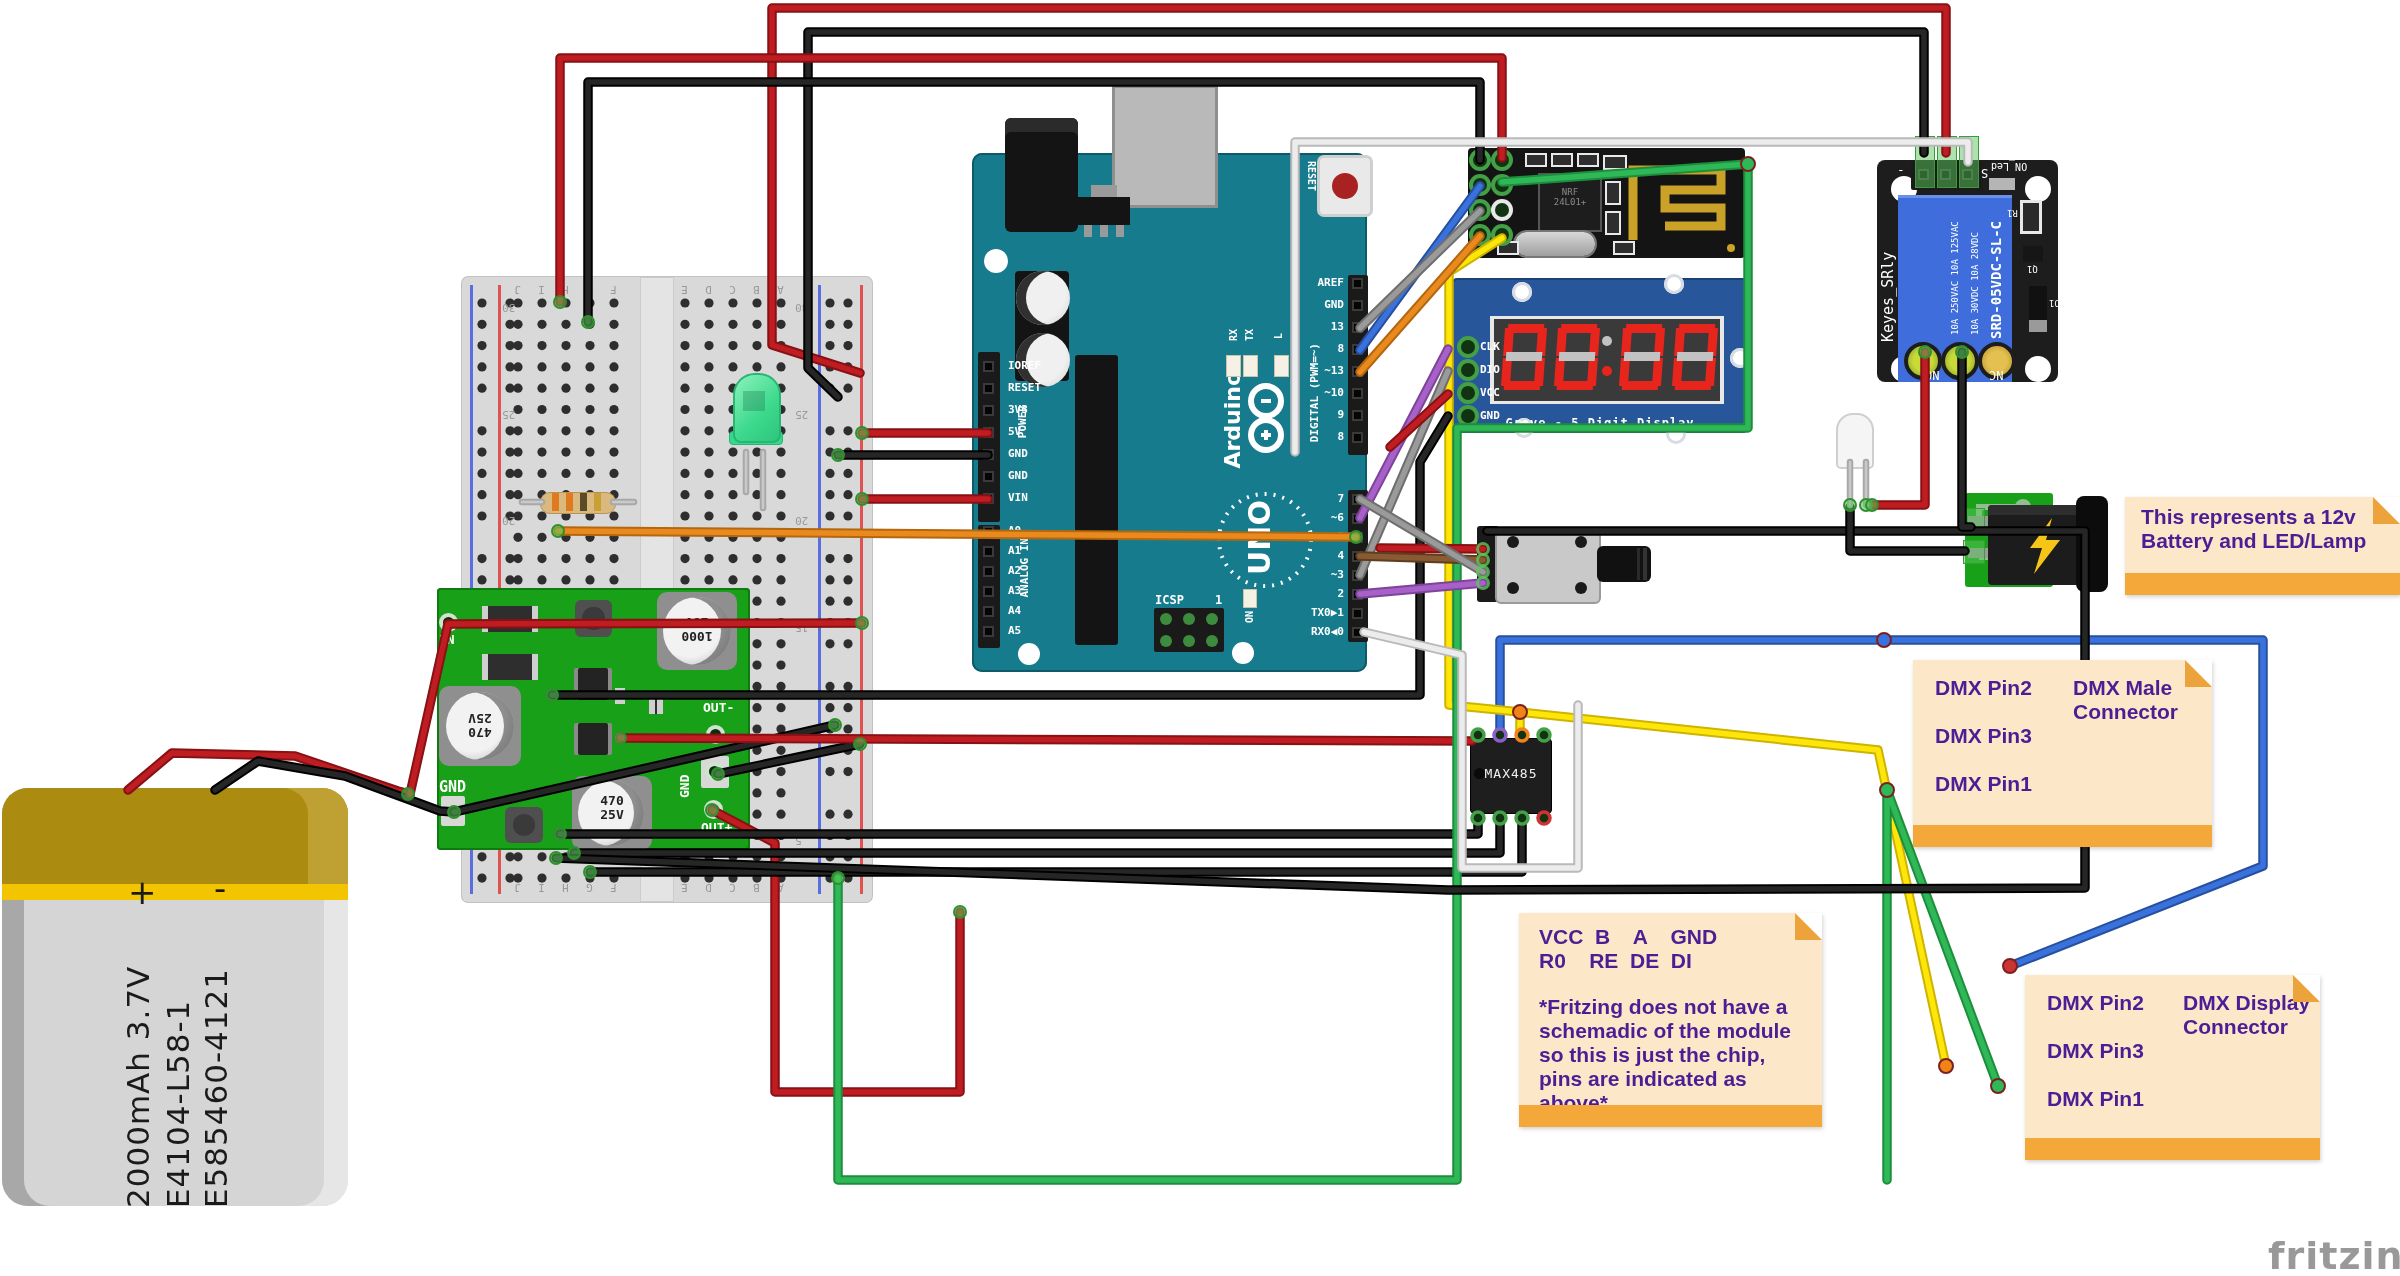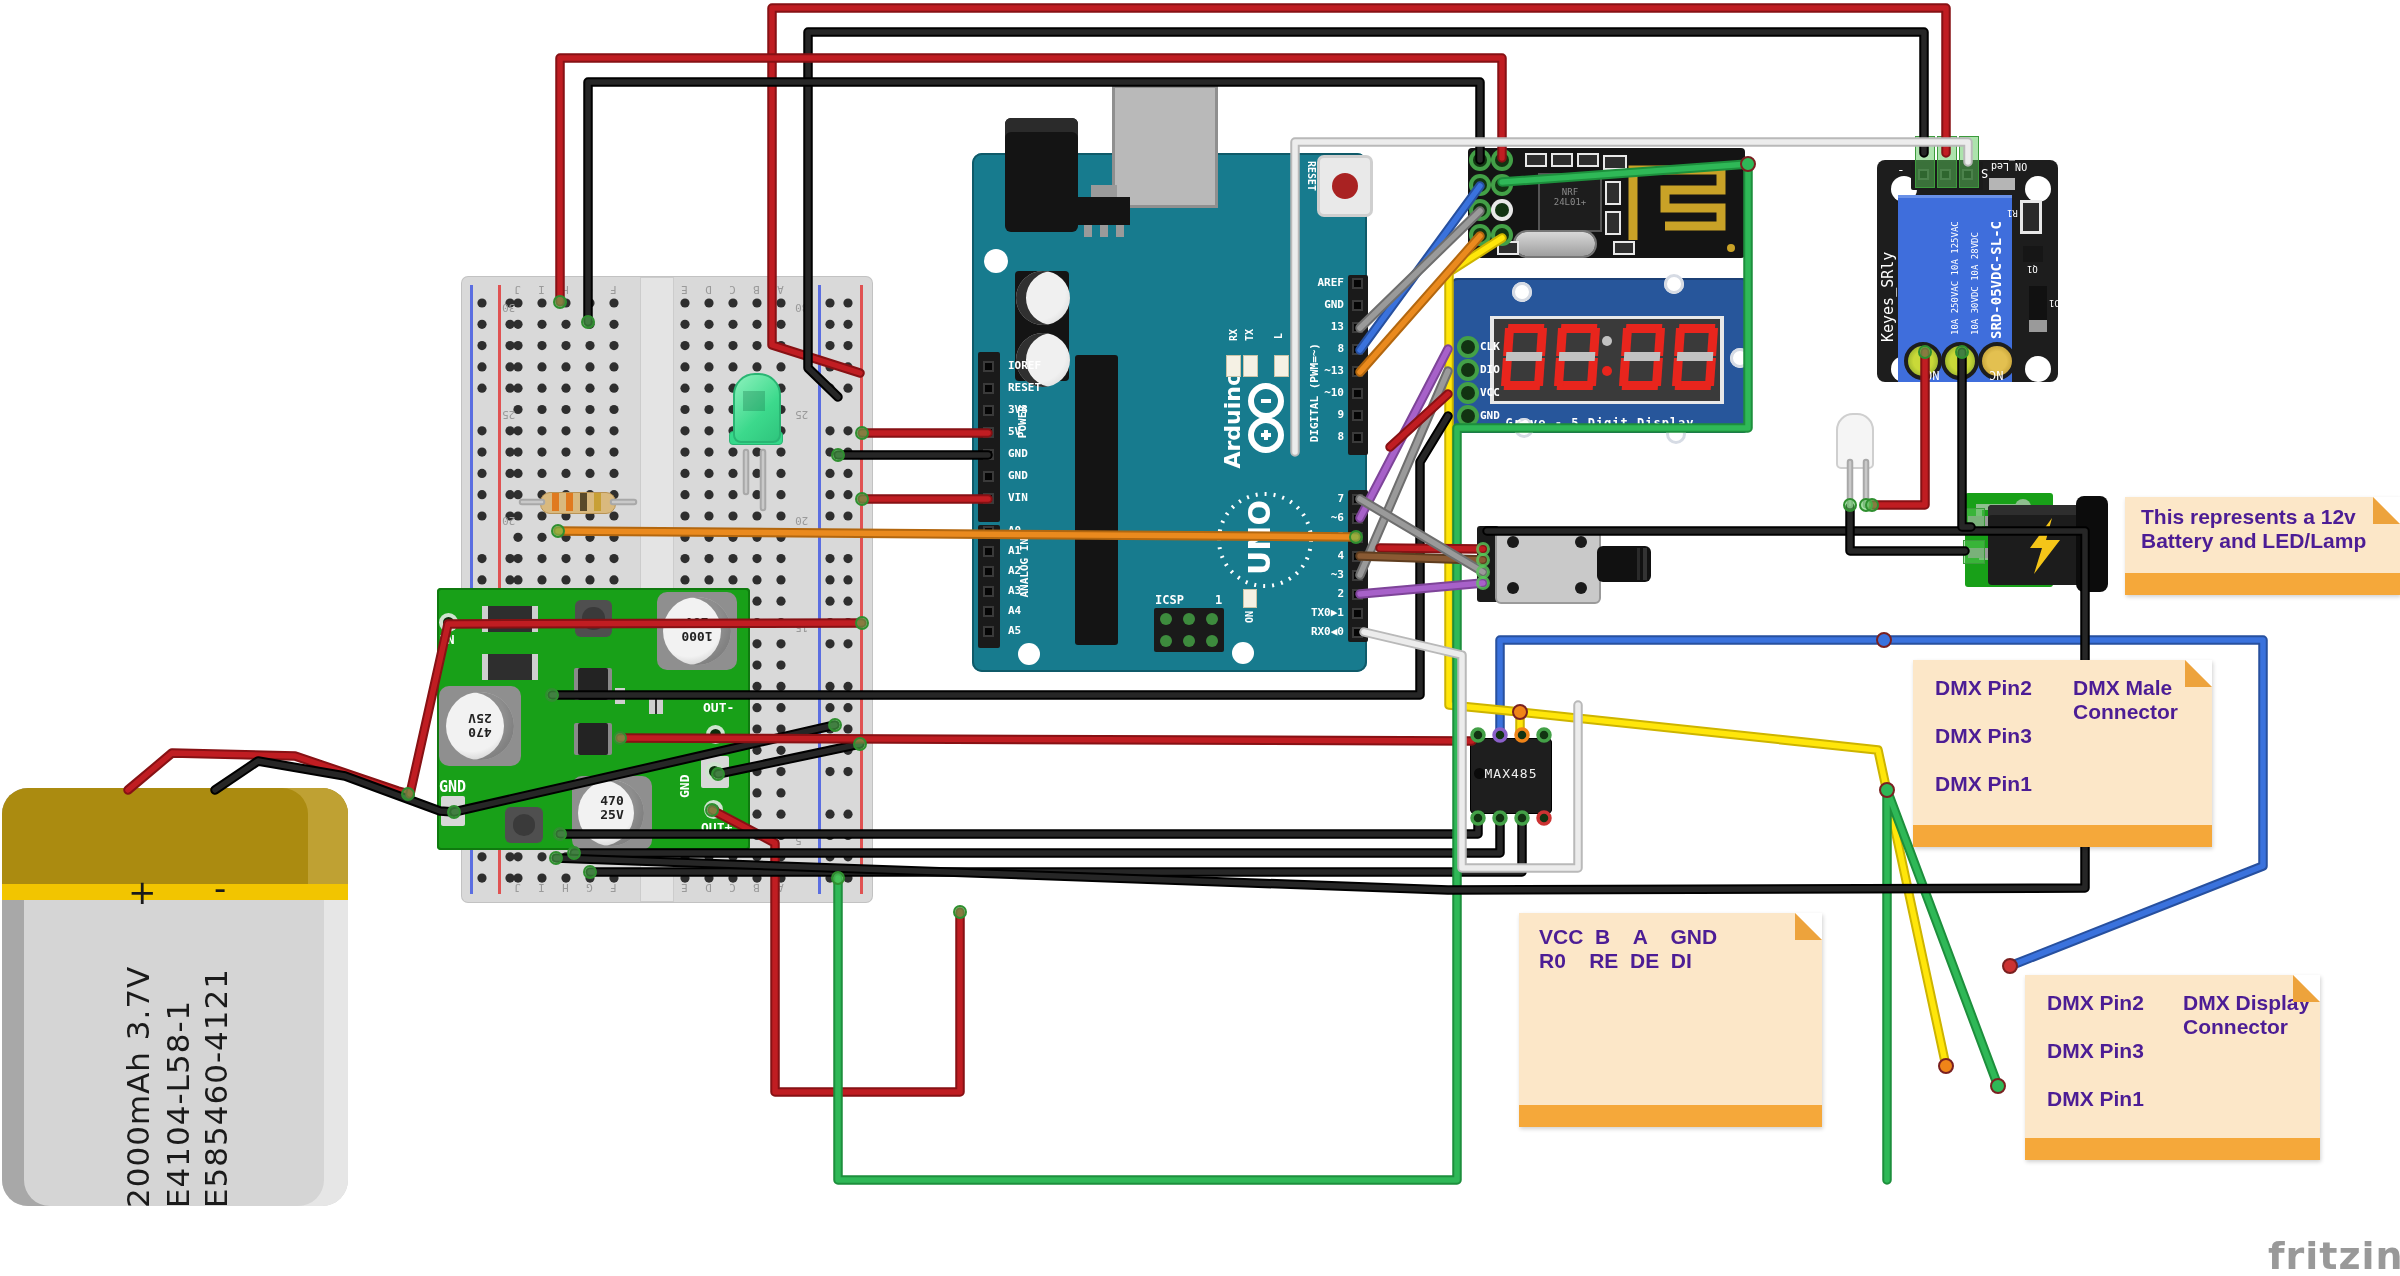--- a/index.html
+++ b/index.html
@@ -1017,19 +1017,20 @@
     <div class="txt" style="left:22px;top:64px">DMX Pin3</div>
     <div class="txt" style="left:22px;top:112px">DMX Pin1</div>
     <div class="txt" style="left:158px;top:16px;width:130px">DMX Display Connector</div>
     <div class="bar"></div>
     <div class="foldw"></div>
       <div class="fold"></div>
   </div>
   <div class="note" style="left:1519px;top:913px;width:303px;height:214px">
     <div class="txt" style="left:20px;top:12px;white-space:pre">VCC  B    A    GND</div>
     <div class="txt" style="left:20px;top:36px;white-space:pre">R0    RE  DE  DI</div>
+    <div class="txt" style="left:20px;top:82px;width:268px">*Fritzing does not have a schemadic of the module so this is just the chip, pins are indicated as above*</div>
     <div class="bar"></div>
     <div class="foldw"></div>
       <div class="fold"></div>
   </div>
 
   <div id="watermark" class="abs">fritzing</div>
 </div>
 
 </body></html>

